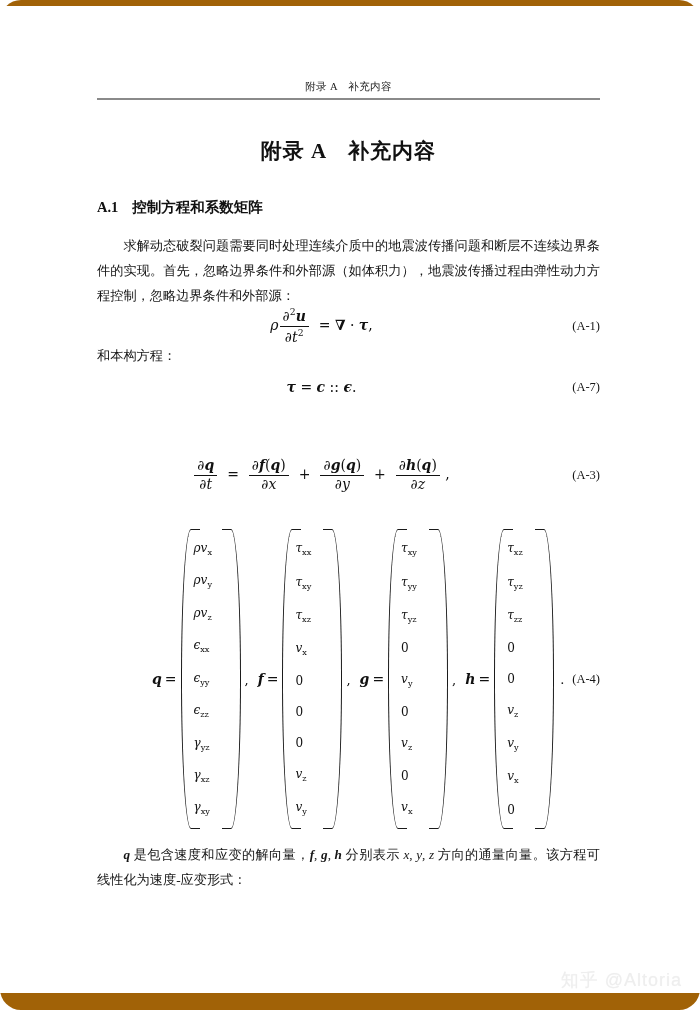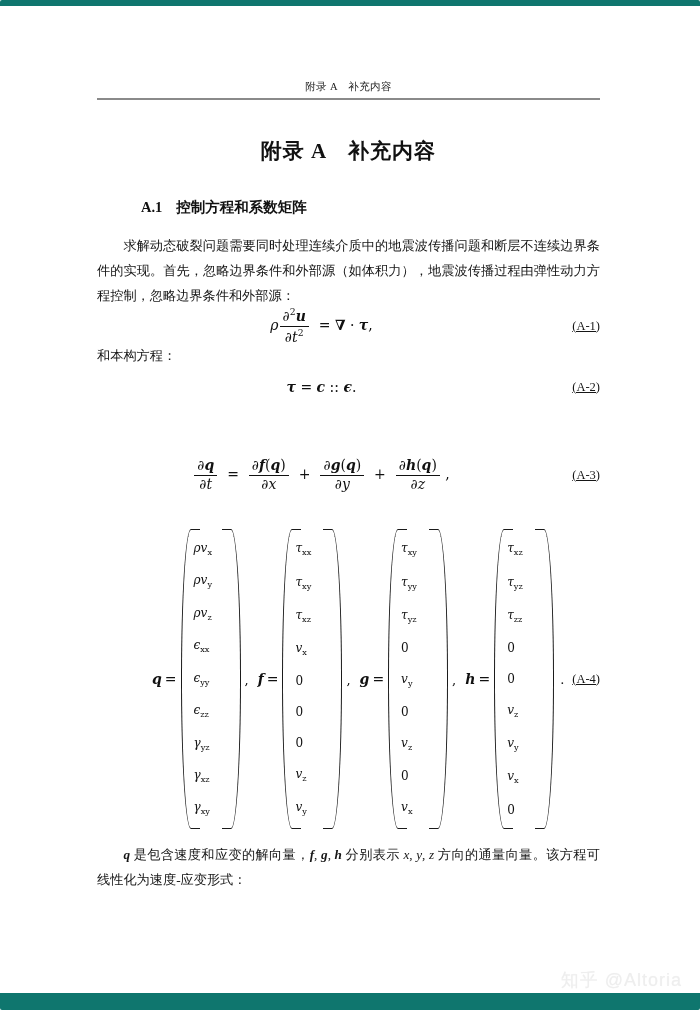--- a/index.html
+++ b/index.html
@@ -12,22 +12,22 @@
     height: 1010px;
     overflow: hidden;
     font-family: "Liberation Serif", "DejaVu Serif", serif;
     position: relative;
   }
 
   
   #viewer-frame {
     position: absolute;
     inset: 0;
-    background: #0f766e;
-    border-radius: 2px;
+    background: #a16207;
+    border-radius: 21px;
   }
   #page-sheet {
     position: absolute;
     left: 0;
     top: 6px;
     width: 700px;
     height: 987px;
     background: #ffffff;
   }
 
@@ -70,21 +70,21 @@
 
   
   #section-heading {
     position: absolute;
     left: 97px;
     top: 192px;
     font-size: 14.5px;
     font-weight: bold;
     color: #111111;
   }
-  #section-heading .sec-num { margin-right: 14px; margin-left: 44px; }
+  #section-heading .sec-num { margin-right: 14px; }
 
   
   .body-block {
     position: absolute;
     left: 97px;
     width: 503px;
     font-size: 13.2px;
     line-height: 25px;
     color: #161616;
     text-align: justify;
@@ -110,21 +110,20 @@
     flex: 1;
     text-align: center;
     font-family: "DejaVu Serif", "Liberation Serif", serif;
     color: #111111;
   }
   .eq-tag {
     width: 54px;
     text-align: right;
     font-size: 12.5px;
     color: #161616;
-    text-decoration: underline;
   }
 
   #eq-1 { top: 303px; height: 34px; }
   #eq-2 { top: 369px; height: 24px; }
   #eq-3 { top: 452px; height: 34px; }
 
   
   .mi  { font-style: italic; }
   .mb  { font-weight: bold; font-style: italic; }
   .mbu { font-weight: bold; font-style: normal; }
@@ -269,21 +268,21 @@
       </div>
       <div class="eq-tag">(A-1)</div>
     </div>
 
     <div id="para-2" class="body-block">和本构方程：</div>
 
     <div id="eq-2" class="eq-row">
       <div class="eq-body eq-sz">
         <span class="mb">τ</span><span>&nbsp;=&nbsp;</span><span class="mb">c</span><span>&nbsp;::&nbsp;</span><span class="mb">ϵ</span><span>.</span>
       </div>
-      <div class="eq-tag">(A-2)</div>
+      <div class="eq-tag">(A-7)</div>
     </div>
 
 
     <div id="eq-3" class="eq-row">
       <div class="eq-body eq-sz">
         <span class="frac"><span class="num"><span class="mi">∂</span><span class="mb">q</span></span><span class="den"><span class="mi">∂t</span></span></span>
         <span>&nbsp;=&nbsp;</span>
         <span class="frac"><span class="num"><span class="mi">∂</span><span class="mb">f</span>(<span class="mb">q</span>)</span><span class="den"><span class="mi">∂x</span></span></span>
         <span>&nbsp;+&nbsp;</span>
         <span class="frac"><span class="num"><span class="mi">∂</span><span class="mb">g</span>(<span class="mb">q</span>)</span><span class="den"><span class="mi">∂y</span></span></span>

